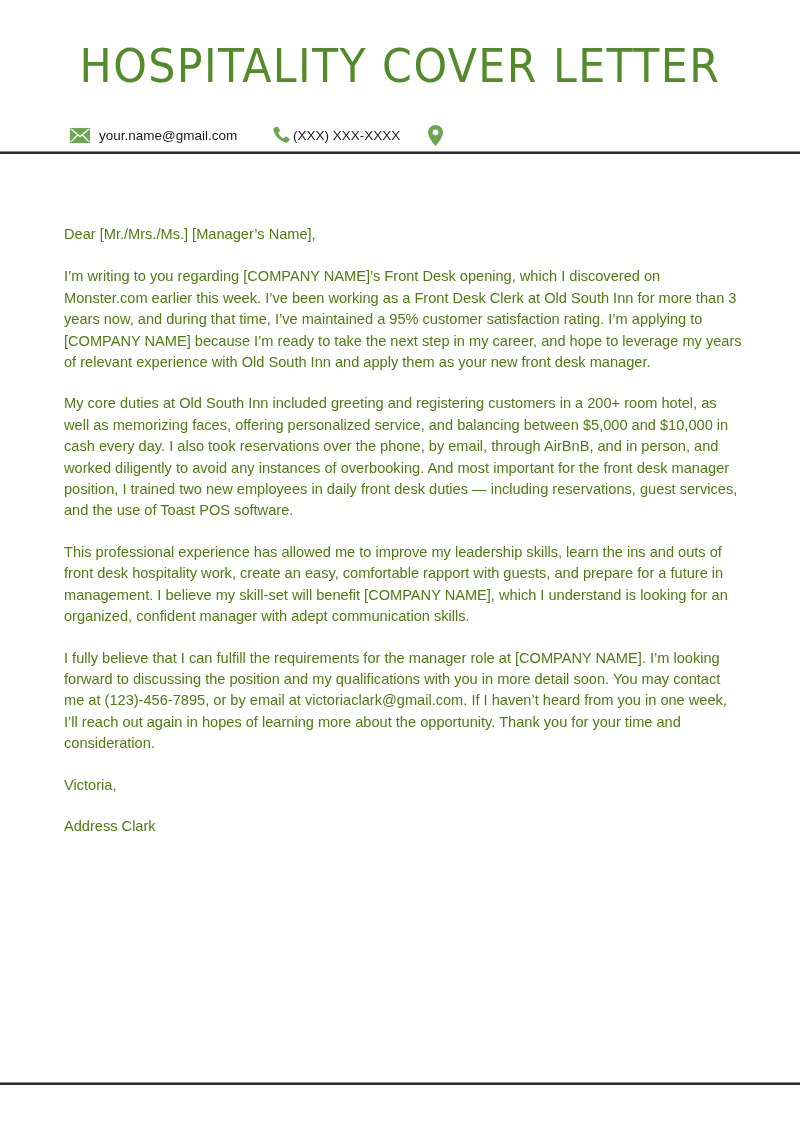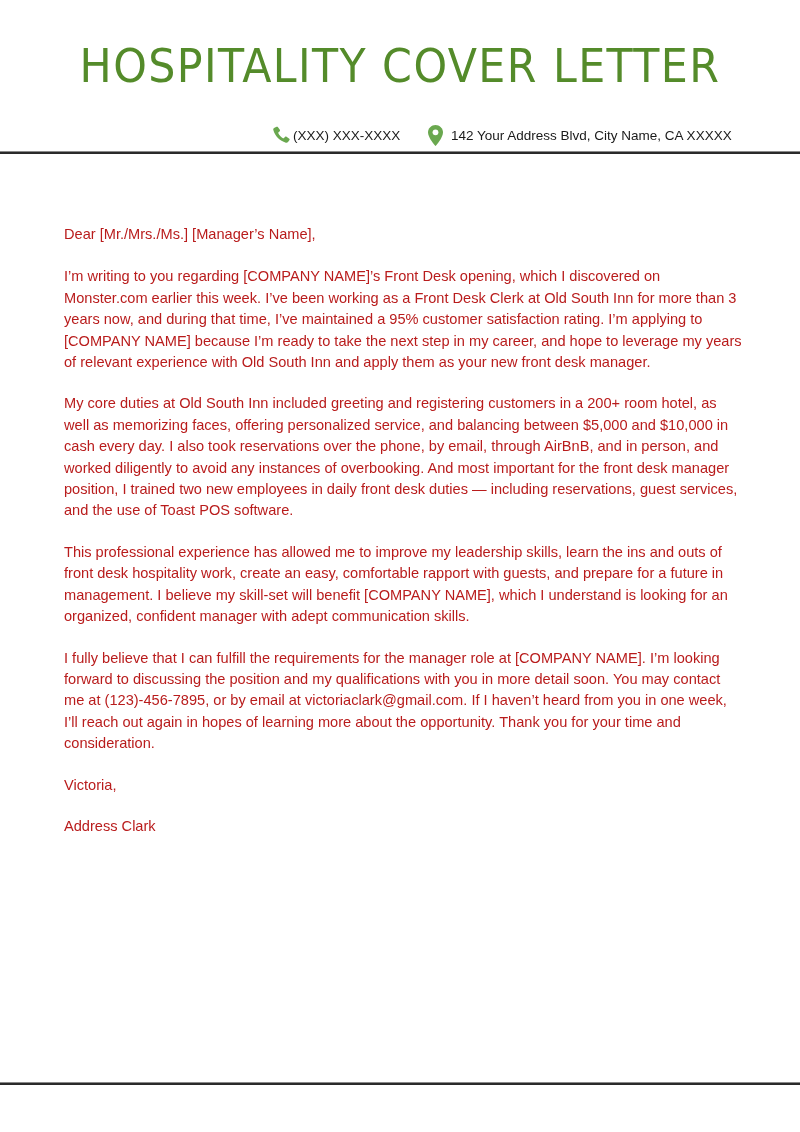--- a/index.html
+++ b/index.html
@@ -69,52 +69,62 @@
     }
     .rule.top { top: 151px; }
     .rule.bottom { top: 1082px; }
     .letter {
       position: absolute;
       left: 64px;
       top: 224px;
       width: 680px;
       font-size: 14.6px;
       line-height: 21.4px;
-      color: #b91c1c;
+      color: #4d7c0f;
     }
     .letter p {
       margin: 0 0 20px 0;
     }
     .letter p.salutation { margin-bottom: 21px; }
     .letter p.closing { margin-bottom: 20px; }
   </style>
 </head>
 <body>
 
 <h1 class="title">HOSPITALITY COVER LETTER</h1>
 
 <div class="contact-bar">
+  <div class="contact-item email">
+    <span class="icon">
+      <svg width="20" height="15" viewBox="0 0 20 15">
+        <rect x="0.5" y="0.5" width="19" height="14" fill="#6aa84f" stroke="#6aa84f"></rect>
+        <path d="M1 1 L10 8.5 L19 1" fill="none" stroke="#ffffff" stroke-width="1.4"></path>
+        <path d="M1 14 L7.5 7" fill="none" stroke="#ffffff" stroke-width="1.2"></path>
+        <path d="M19 14 L12.5 7" fill="none" stroke="#ffffff" stroke-width="1.2"></path>
+      </svg>
+    </span>
+    <span>your.name@gmail.com</span>
+  </div>
 
   <div class="contact-item phone">
     <span class="icon">
       <svg width="20" height="20" viewBox="0 0 24 24">
         <path fill="#6aa84f" d="M6.6 2.2c.5-.4 1.2-.3 1.6.2l2.4 3.4c.4.5.3 1.2-.1 1.6l-1.5 1.4c-.3.3-.4.8-.2 1.2 1.2 2.5 3.1 4.6 5.6 5.9.4.2.9.1 1.2-.2l1.4-1.5c.4-.4 1.1-.5 1.6-.1l3.4 2.4c.5.4.6 1.1.2 1.6l-1.8 2.3c-.6.8-1.7 1.1-2.6.8C10.6 19.3 4.7 13.4 2.8 6.1c-.3-.9 0-1.9.8-2.5z"></path>
       </svg>
     </span>
     <span>(XXX) XXX-XXXX</span>
   </div>
 
   <div class="contact-item address">
     <span class="icon">
       <svg width="15" height="21" viewBox="0 0 15 21">
         <path fill="#6aa84f" d="M7.5 0C3.4 0 0 3.3 0 7.4c0 5.3 7.5 13.6 7.5 13.6S15 12.7 15 7.4C15 3.3 11.6 0 7.5 0z"></path>
         <circle cx="7.5" cy="7.3" r="2.9" fill="#ffffff"></circle>
       </svg>
     </span>
-    <span>142 Your Address Blvd, City Name, CA XXXXX</span>
   </div>
 </div>
 
 <div class="rule top"></div>
 
 <div class="letter">
   <p class="salutation">Dear [Mr./Mrs./Ms.] [Manager’s Name],</p>
   <p>I’m writing to you regarding [COMPANY NAME]’s Front Desk opening, which I discovered on Monster.com earlier this week. I’ve been working as a Front Desk Clerk at Old South Inn for more than 3 years now, and during that time, I’ve maintained a 95% customer satisfaction rating. I’m applying to [COMPANY NAME] because I’m ready to take the next step in my career, and hope to leverage my years of relevant experience with Old South Inn and apply them as your new front desk manager.</p>
   <p>My core duties at Old South Inn included greeting and registering customers in a 200+ room hotel, as well as memorizing faces, offering personalized service, and balancing between $5,000 and $10,000 in cash every day. I also took reservations over the phone, by email, through AirBnB, and in person, and worked diligently to avoid any instances of overbooking. And most important for the front desk manager position, I trained two new employees in daily front desk duties — including reservations, guest services, and the use of Toast POS software.</p>
   <p>This professional experience has allowed me to improve my leadership skills, learn the ins and outs of front desk hospitality work, create an easy, comfortable rapport with guests, and prepare for a future in management. I believe my skill-set will benefit [COMPANY NAME], which I understand is looking for an organized, confident manager with adept communication skills.</p>

